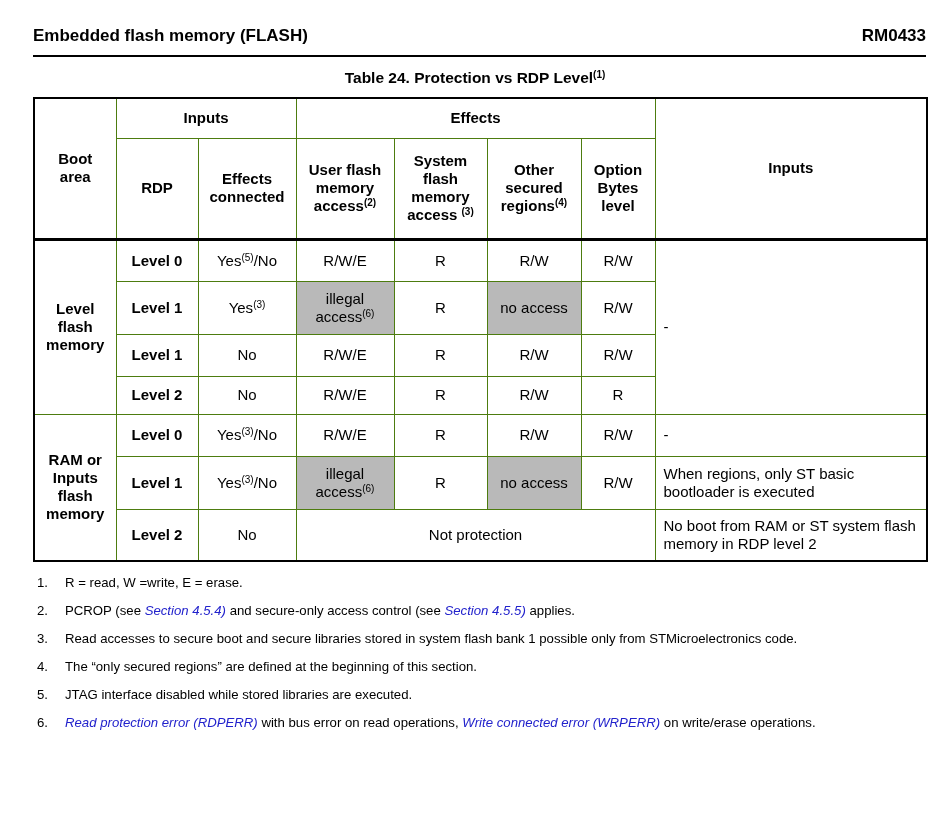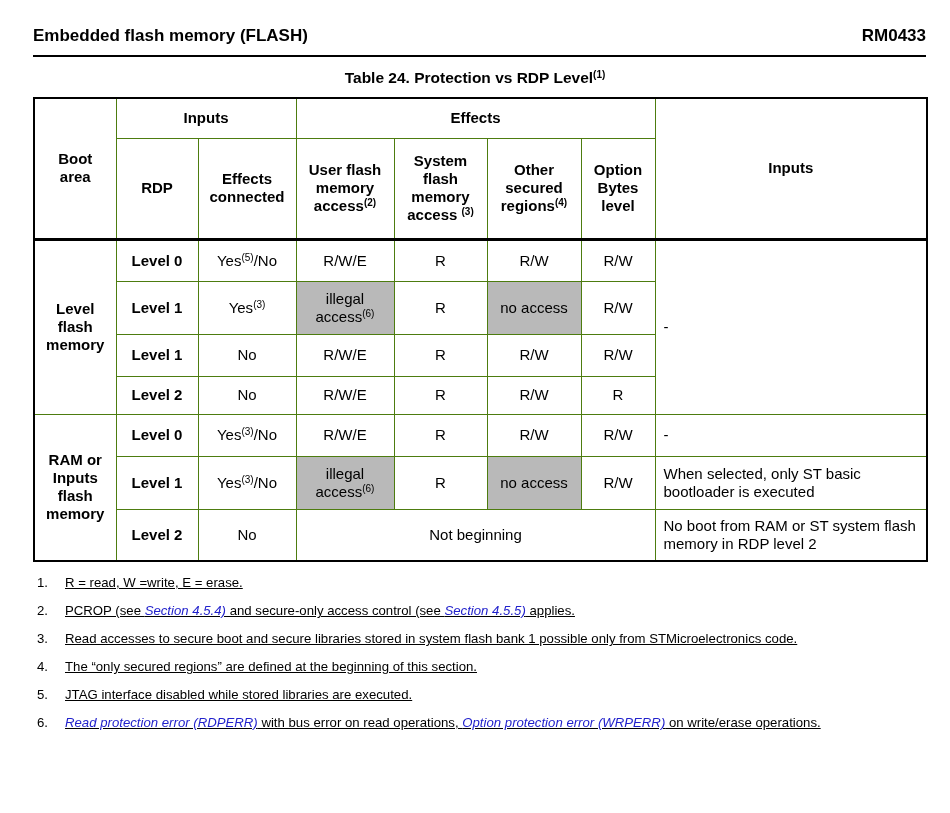--- a/index.html
+++ b/index.html
@@ -60,21 +60,21 @@
   tbody tr:nth-child(7) { height:52px; }
 
   
   .footnotes { margin:12px 24px 0 37px; }
   .footnote {
     display:flex;
     font-size:13.2px; line-height:17px;
     margin-bottom:11px;
   }
   .fn-num { flex:0 0 28px; width:28px; }
-  .fn-text { flex:1;text-decoration:underline; }
+  .fn-text { flex:1; }
   .fn-link {
     color:var(--link-blue, #2222cc);
     font-style:italic; text-decoration:none; cursor:pointer;
   }
 </style>
 </head>
 <body>
 
 <div class="page">
 
@@ -158,26 +158,26 @@
           <td>R/W</td>
           <td class="left">-</td>
         </tr>
         <tr>
           <td class="bold">Level 1</td>
           <td>Yes<sup>(3)</sup>/No</td>
           <td class="gray">illegal access<sup>(6)</sup></td>
           <td>R</td>
           <td class="gray">no access</td>
           <td>R/W</td>
-          <td class="left">When selected, only ST basic bootloader is executed</td>
+          <td class="left">When regions, only ST basic bootloader is executed</td>
         </tr>
         <tr>
           <td class="bold">Level 2</td>
           <td>No</td>
-          <td colspan="4">Not beginning</td>
+          <td colspan="4">Not protection</td>
           <td class="left">No boot from RAM or ST system flash memory in RDP level 2</td>
         </tr>
       </tbody>
   </table>
 
   <div class="footnotes">
       <div class="footnote">
         <span class="fn-num">1.</span>
         <span class="fn-text">R = read, W =write, E = erase.</span>
       </div>
@@ -192,17 +192,17 @@
       <div class="footnote">
         <span class="fn-num">4.</span>
         <span class="fn-text">The “only secured regions” are defined at the beginning of this section.</span>
       </div>
       <div class="footnote">
         <span class="fn-num">5.</span>
         <span class="fn-text">JTAG interface disabled while stored libraries are executed.</span>
       </div>
       <div class="footnote">
         <span class="fn-num">6.</span>
-        <span class="fn-text"><a class="fn-link">Read protection error (RDPERR)</a> with bus error on read operations, <a class="fn-link">Option protection error (WRPERR)</a> on write/erase operations.</span>
+        <span class="fn-text"><a class="fn-link">Read protection error (RDPERR)</a> with bus error on read operations, <a class="fn-link">Write connected error (WRPERR)</a> on write/erase operations.</span>
       </div>
     </div>
 
 </div>
 
 </body></html>

